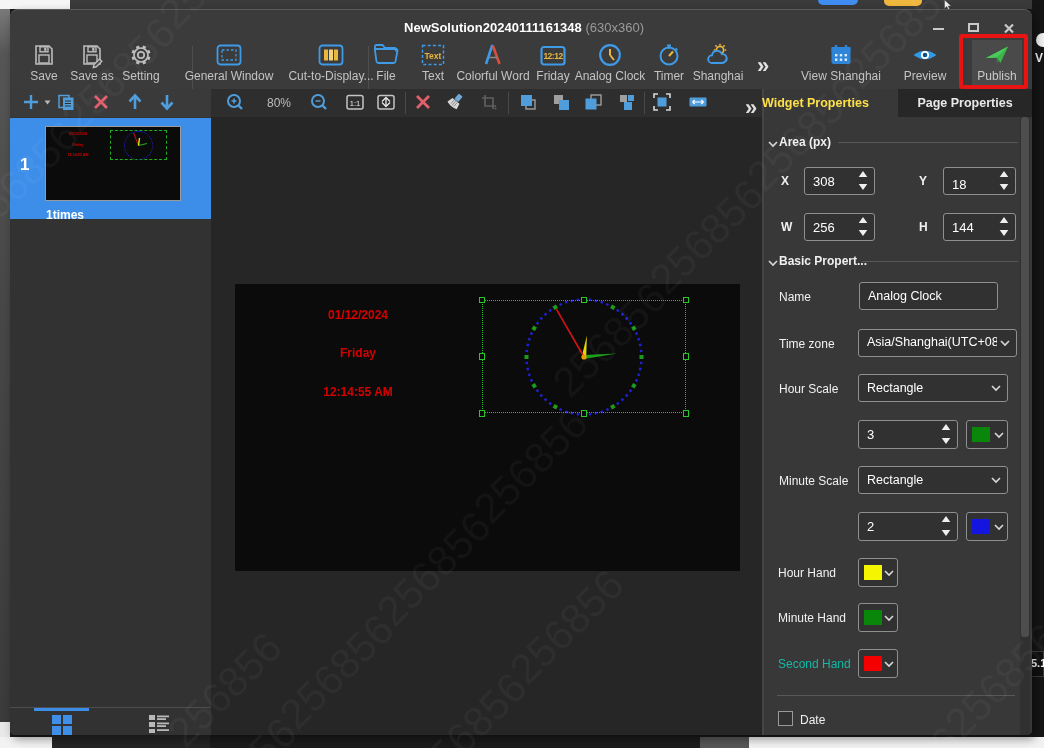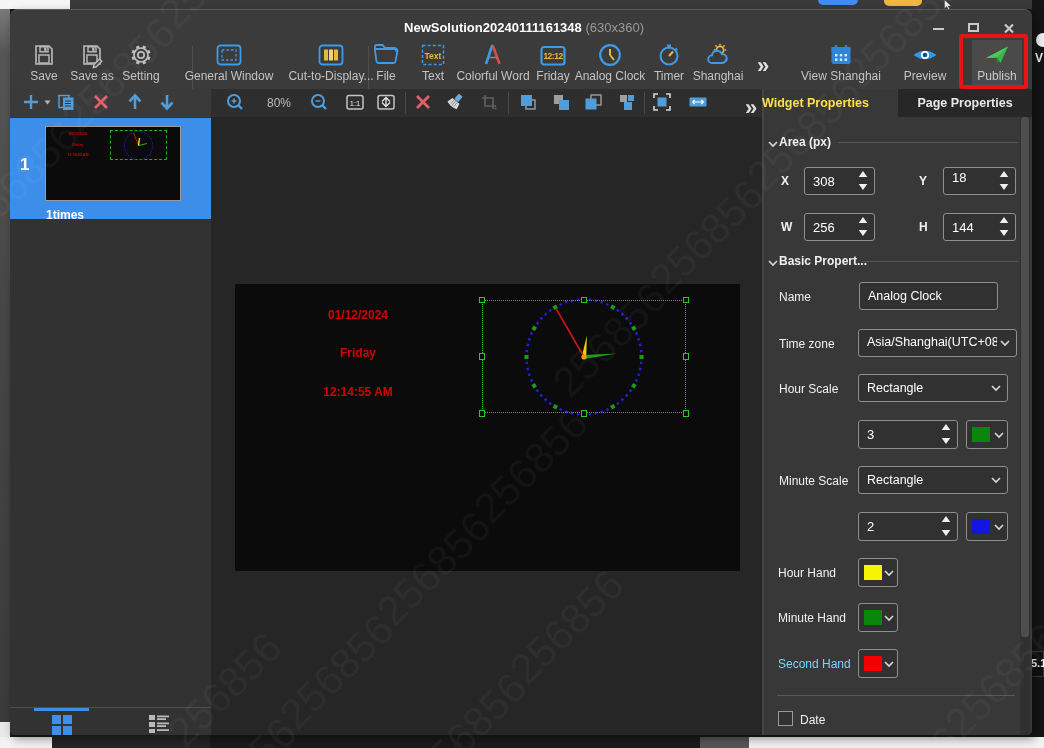--- a/index.html
+++ b/index.html
@@ -364,21 +364,21 @@
 <div class="ab" style="left:794px;top:157px;width:71px;height:28px;background:#313131;border:1px solid #8f8f8f;border-radius:3px;"></div>
 <div class="ab" style="left:803px;top:163.5px;color:#fff;font-size:13px;">308</div>
 <svg style="left:848px;top:161px;" width="10" height="7">
       <polygon points="5,0 9.3,6 0.7,6" fill="#efefef"></polygon>
     </svg>
 <svg style="left:848px;top:174px;" width="10" height="7">
       <polygon points="0.7,0 9.3,0 5,6" fill="#efefef"></polygon>
     </svg>
 <div class="ab" style="left:909px;top:164px;color:#f0f0f0;font-size:12px;font-weight:bold;white-space:nowrap;">Y</div>
 <div class="ab" style="left:933px;top:157px;width:73px;height:28px;background:#313131;border:1px solid #8f8f8f;border-radius:3px;"></div>
-<div class="ab" style="left:942px;top:160px;color:#fff;font-size:13px;">18</div>
+<div class="ab" style="left:942px;top:167px;color:#fff;font-size:13px;">18</div>
 <svg style="left:989px;top:161px;" width="10" height="7">
       <polygon points="5,0 9.3,6 0.7,6" fill="#efefef"></polygon>
     </svg>
 <svg style="left:989px;top:174px;" width="10" height="7">
       <polygon points="0.7,0 9.3,0 5,6" fill="#efefef"></polygon>
     </svg>
 <div class="ab" style="left:771px;top:210px;color:#f0f0f0;font-size:12px;font-weight:bold;white-space:nowrap;">W</div>
 <div class="ab" style="left:794px;top:203px;width:71px;height:28px;background:#313131;border:1px solid #8f8f8f;border-radius:3px;"></div>
 <div class="ab" style="left:803px;top:209.5px;color:#fff;font-size:13px;">256</div>
 <svg style="left:848px;top:207px;" width="10" height="7">
@@ -448,21 +448,21 @@
 <div class="ab" style="left:854px;top:555px;width:18px;height:15px;background:#f5f500;"></div>
 <svg style="left:874px;top:558.5px;" width="10" height="8">
       <path d="M1,2 L5.0,6 L9,2" fill="none" stroke="#d8d8d8" stroke-width="1.6"></path>
     </svg>
 <div class="ab" style="left:768px;top:601px;color:#f0f0f0;font-size:12px;font-weight:normal;white-space:nowrap;">Minute Hand</div>
 <div class="ab" style="left:848px;top:593px;width:40px;height:29px;background:#313131;border:1px solid #8f8f8f;border-radius:3px;"></div>
 <div class="ab" style="left:854px;top:600px;width:18px;height:15px;background:#0a860a;"></div>
 <svg style="left:874px;top:603.5px;" width="10" height="8">
       <path d="M1,2 L5.0,6 L9,2" fill="none" stroke="#d8d8d8" stroke-width="1.6"></path>
     </svg>
-<div class="ab" style="left:768px;top:647px;color:#7dd3fc;font-size:12px;font-weight:normal;white-space:nowrap;">Second Hand</div>
+<div class="ab" style="left:768px;top:647px;color:#14b8a6;font-size:12px;font-weight:normal;white-space:nowrap;">Second Hand</div>
 <div class="ab" style="left:848px;top:639px;width:40px;height:29px;background:#313131;border:1px solid #8f8f8f;border-radius:3px;"></div>
 <div class="ab" style="left:854px;top:646px;width:18px;height:15px;background:#f50000;"></div>
 <svg style="left:874px;top:649.5px;" width="10" height="8">
       <path d="M1,2 L5.0,6 L9,2" fill="none" stroke="#d8d8d8" stroke-width="1.6"></path>
     </svg>
 <div class="ab" style="left:767px;top:685px;width:238px;height:1px;background:#585858;"></div>
 <div class="ab" style="left:768px;top:701px;width:15px;height:15px;border:1px solid #9a9a9a;background:#313131;"></div>
 <div class="ab" style="left:790px;top:703px;color:#f0f0f0;font-size:12px;font-weight:normal;white-space:nowrap;">Date</div>
 <div class="ab" style="left:1010px;top:107px;width:10px;height:619px;background:#303030;"></div>
 <div class="ab" style="left:1011px;top:107px;width:8px;height:520px;background:#4d4d4d;border-radius:3px;"></div>

